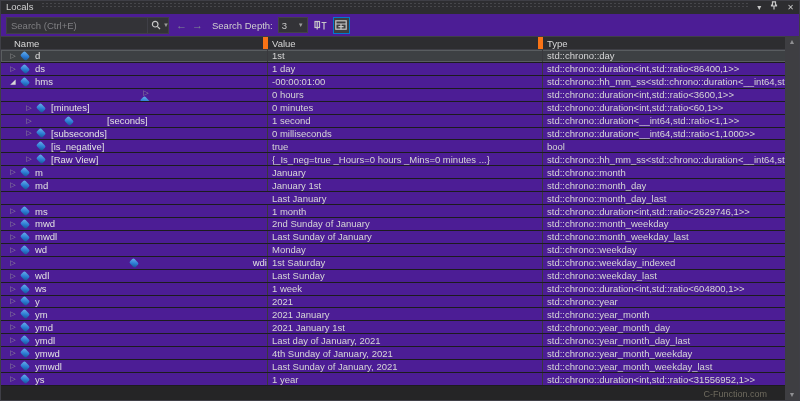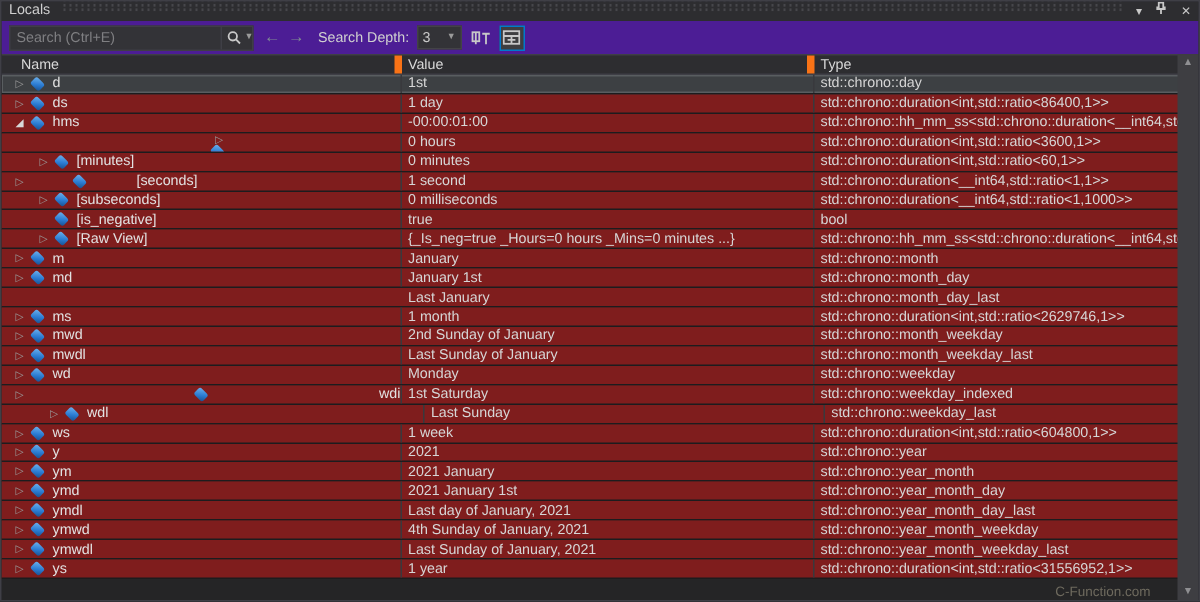--- a/index.html
+++ b/index.html
@@ -63,21 +63,21 @@
     height:14px; width:786px; display:flex;
     background:#2d2d30; border-top:1px solid #3f3f46; border-bottom:1px solid #3f3f46;
     color:#d8d8d8; font-size:9.5px;
   }
   .hcell { line-height:13px; border-right:5px solid #f97316; overflow:hidden; white-space:nowrap; }
   .hcell.name  { width:267px; padding-left:13px; }
   .hcell.value { width:275px; padding-left:4px; }
   .hcell.type  { width:244px; padding-left:4px; border-right:none; }
   .rows { width:786px; height:336px; background:#252526; }
   .row {
-    display:flex; height:12.923px; background:#7f1d1d;
+    display:flex; height:12.923px; background:#4c1d95;
     border-bottom:1px solid #1c1c1e; align-items:stretch;
   }
   .row.selected { background:#3d4043; box-shadow:inset 0 0 0 1px #595d60; }
   .cell {
     display:flex; align-items:center; overflow:hidden; white-space:nowrap;
     border-right:1px solid #39393d; color:#d6d6d6; font-size:9.5px;
   }
   .cell.c-name  { width:267px; }
   .cell.c-value { width:275px; padding-left:4px; }
   .cell.c-type  { width:244px; padding-left:4px; border-right:none; }
@@ -206,21 +206,21 @@
     <div class="row">
       <div class="cell c-name" style="padding-left: 24px;">
         <span class="twisty">▷</span>
         <span class="var-icon"></span>
         <span class="nm">[minutes]</span>
       </div>
       <div class="cell c-value">0 minutes</div>
       <div class="cell c-type">std::chrono::duration&lt;int,std::ratio&lt;60,1&gt;&gt;</div>
     </div>
     <div class="row">
-      <div class="cell c-name" style="padding-left: 8px; gap: 28px;">
+      <div class="cell c-name" style="padding-left: 24px; gap: 28px;">
         <span class="twisty">▷</span>
         <span class="var-icon"></span>
         <span class="nm">[seconds]</span>
       </div>
       <div class="cell c-value">1 second</div>
       <div class="cell c-type">std::chrono::duration&lt;__int64,std::ratio&lt;1,1&gt;&gt;</div>
     </div>
     <div class="row">
       <div class="cell c-name" style="padding-left: 24px;">
         <span class="twisty">▷</span>
@@ -314,21 +314,21 @@
     <div class="row">
       <div class="cell c-name" style="padding-left: 8px; justify-content: space-between;">
         <span class="twisty">▷</span>
         <span class="var-icon"></span>
         <span class="nm">wdi</span>
       </div>
       <div class="cell c-value">1st Saturday</div>
       <div class="cell c-type">std::chrono::weekday_indexed</div>
     </div>
     <div class="row">
-      <div class="cell c-name" style="padding-left: 8px; margin-left: 23px;">
+      <div class="cell c-name" style="padding-left: 8px;">
         <span class="twisty">▷</span>
         <span class="var-icon"></span>
         <span class="nm">wdl</span>
       </div>
       <div class="cell c-value">Last Sunday</div>
       <div class="cell c-type">std::chrono::weekday_last</div>
     </div>
     <div class="row">
       <div class="cell c-name" style="padding-left: 8px;">
         <span class="twisty">▷</span>

